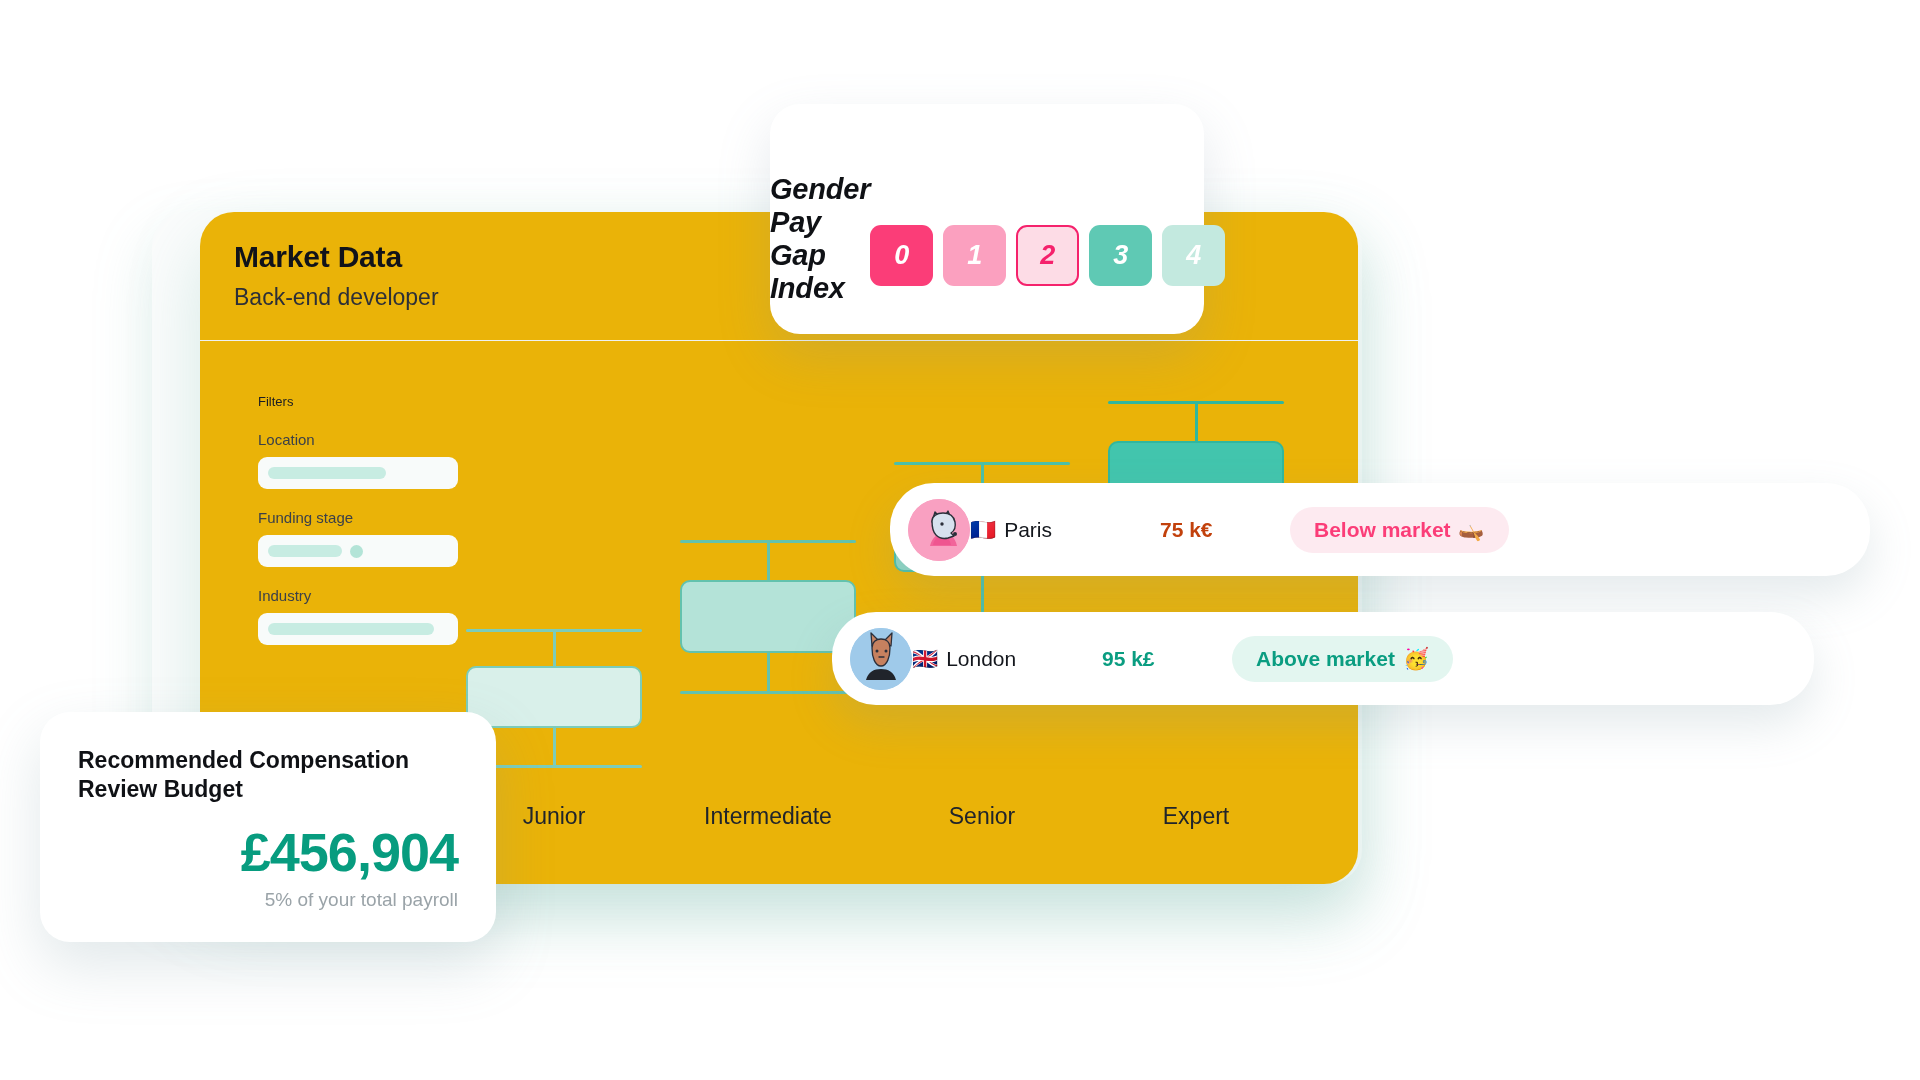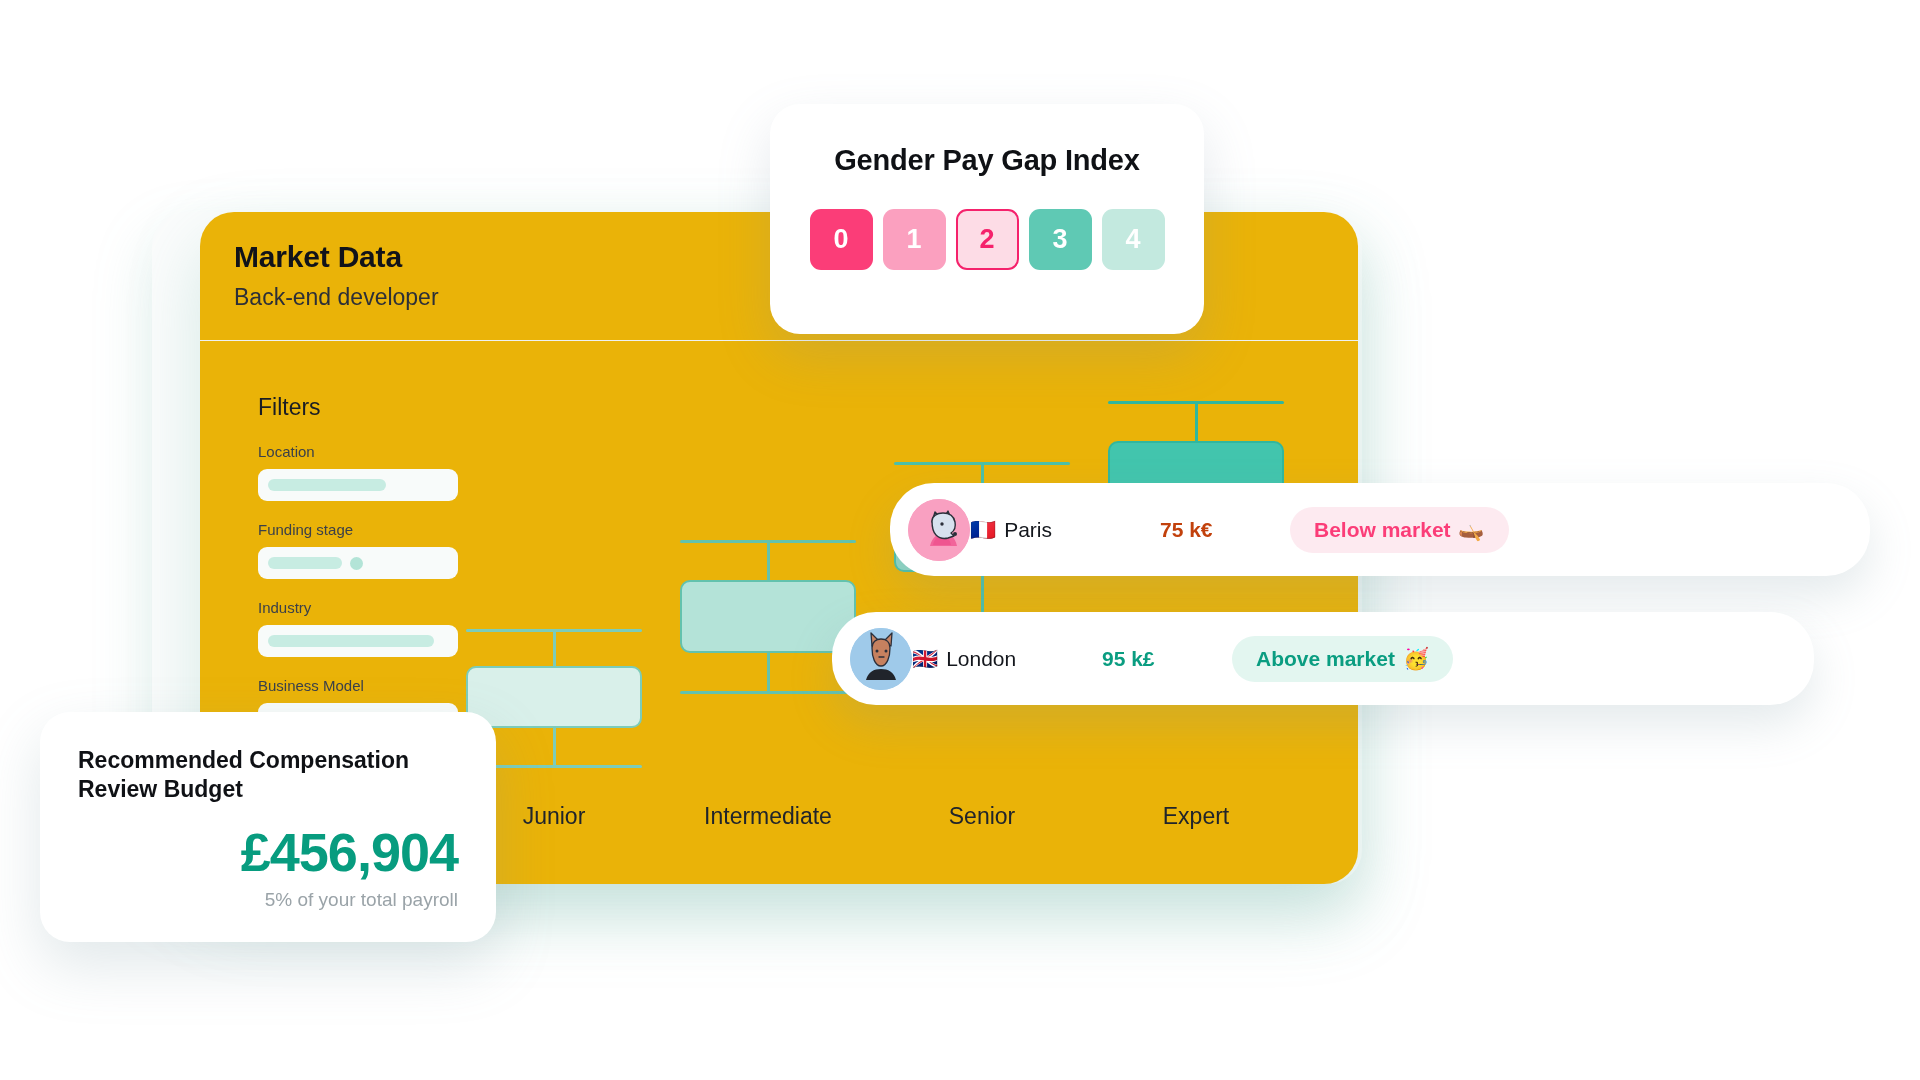--- a/index.html
+++ b/index.html
@@ -28,21 +28,21 @@
   .card-head { position:absolute; left:34px; top:28px; }
   .card-title { font-size:30px; font-weight:700; color:#11131a; letter-spacing:-.2px; }
   .card-sub { font-size:23px; color:#2c2f38; margin-top:10px; font-weight:400; }
   .card-divider {
     position:absolute; left:0; top:128px; width:100%; height:1px;
     background:#eef1f1;
   }
 
   
   .filters { position:absolute; left:58px; top:182px; width:200px; }
-  .filters-title { font-size:23px; font-weight:500; color:#1a1d24; margin-bottom:22px; }
+  .filters-title { font-size:13px; font-weight:500; color:#1a1d24; margin-bottom:22px; }
   .filter-group { margin-bottom:20px; }
   .filter-label { font-size:15px; color:#3b4049; margin-bottom:9px; }
   .filter-box {
     height:32px; border-radius:9px; background:#f8fbfa;
     display:flex; align-items:center; padding:0 10px; gap:8px;
   }
   .skel { height:12px; border-radius:7px; background:#c7ece2; }
   .skel-dot { width:13px; height:13px; border-radius:50%; background:#b3e4d7; }
 
   
@@ -55,22 +55,23 @@
     position:absolute; bottom:34px; width:176px; text-align:center;
     font-size:23px; color:#20242b;
   }
 
   
   .gpg {
     position:absolute; left:770px; top:104px;
     width:434px; height:230px; background:#fff;
     border-radius:30px;
     box-shadow:0 22px 54px rgba(120,140,160,.20);
-    display:flex; flex-direction:column; align-items:center;
+    display:flex; flex-direction:row; align-items:center;
     padding-top:40px;
+    font-style:italic;
   }
   .gpg-title { font-size:29px; font-weight:700; color:#0f1115; letter-spacing:-.2px; }
   .gpg-tiles { display:flex; gap:10px; margin-top:32px; }
   .tile {
     width:63px; height:61px; border-radius:11px;
     display:flex; align-items:center; justify-content:center;
     font-size:27px; font-weight:600; border:2px solid transparent;
   }
   .tile.sel { border-color:#f5226c; }
 
@@ -136,26 +137,20 @@
             <div class="filter-label">Funding stage</div>
             <div class="filter-box">
               <div class="skel" style="width:74px"></div>
               <div class="skel-dot"></div>
             </div>
           </div>
           <div class="filter-group">
             <div class="filter-label">Industry</div>
             <div class="filter-box">
               <div class="skel" style="width:166px"></div>
-            </div>
-          </div>
-          <div class="filter-group">
-            <div class="filter-label">Business Model</div>
-            <div class="filter-box">
-              <div class="skel" style="width:86px"></div>
             </div>
           </div>
         </div>
     </div>
 
     <div class="chart">
       <div id="boxplots">
           <div class="bp" style="left: 8px; bottom: 96px; height: 139.064px; display: flex; flex-direction: column-reverse; align-items: center;">
             <div class="cap" style="background:#7cccb9"></div>
             <div class="stem" style="height:37.42553191489361px;background:#7cccb9"></div>

